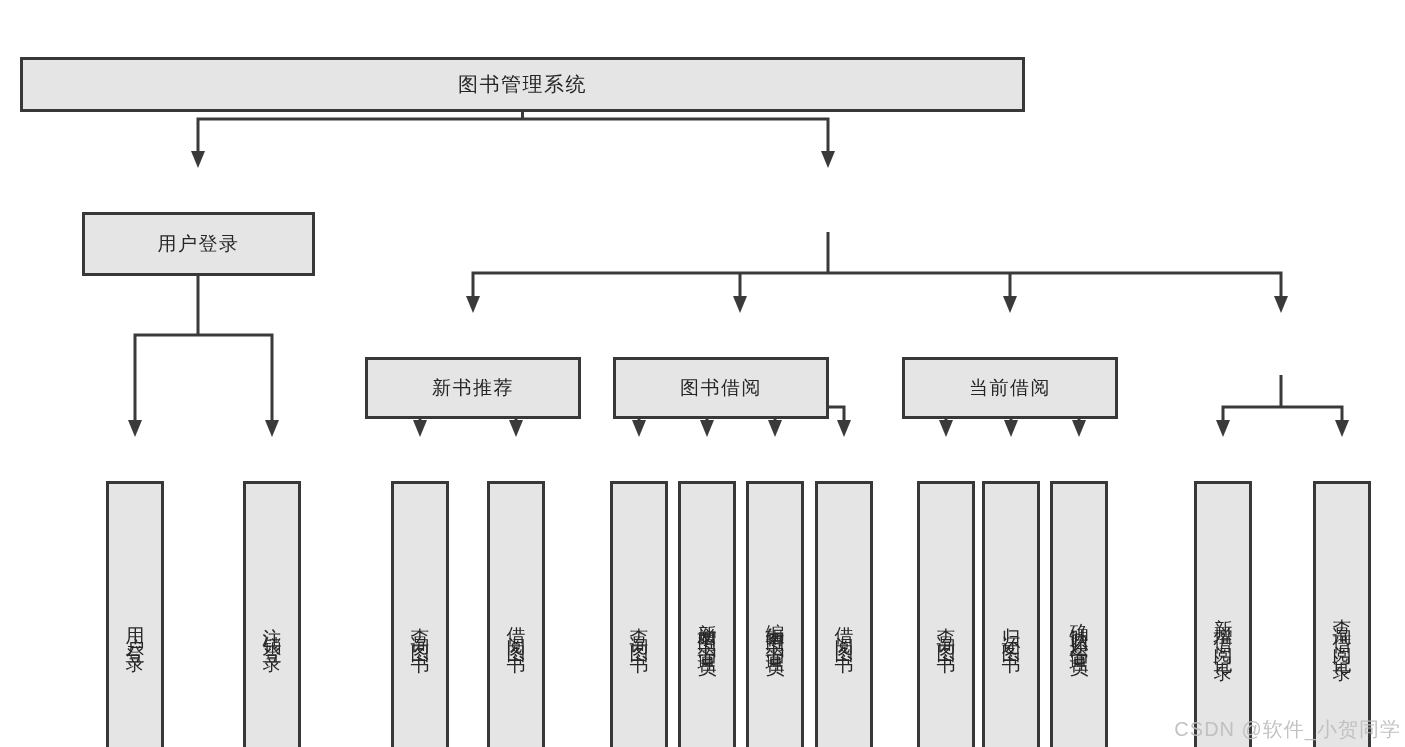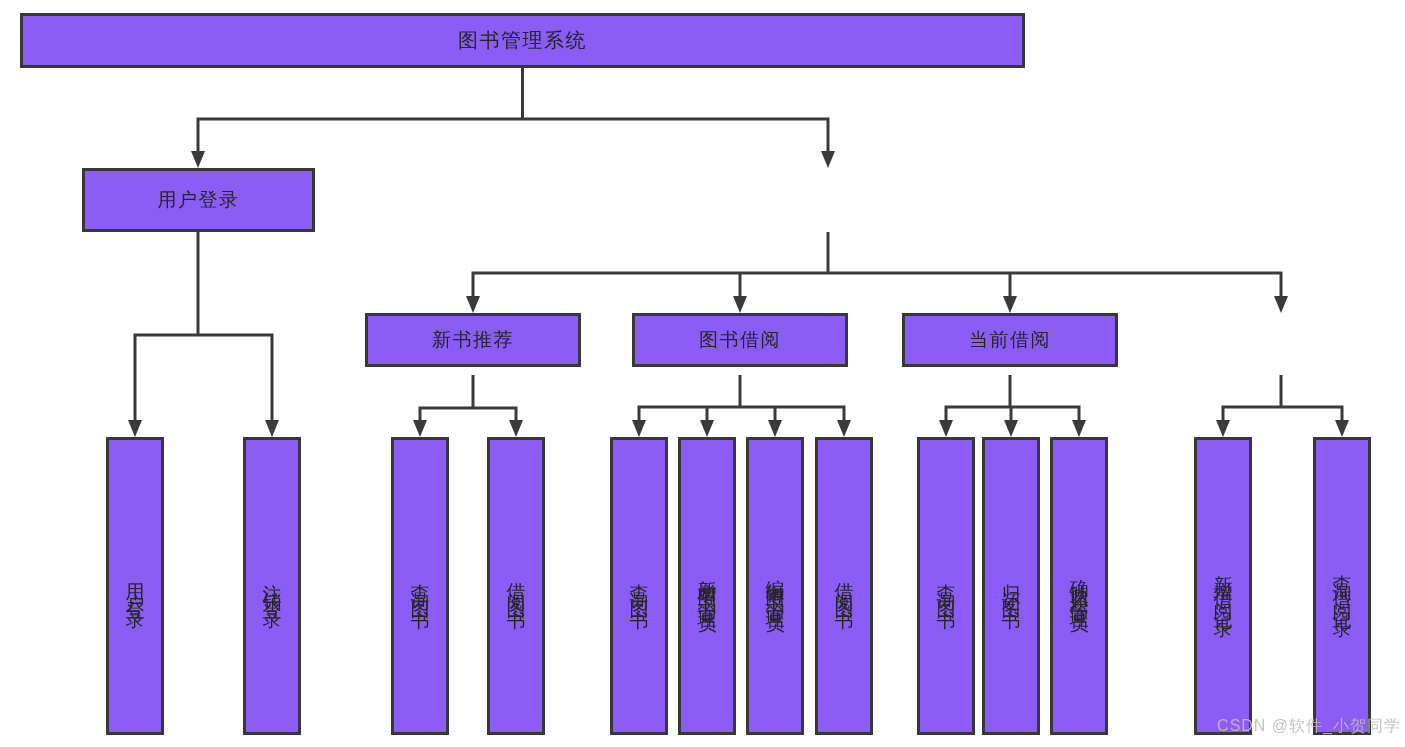--- a/index.html
+++ b/index.html
@@ -16,41 +16,42 @@
 
   svg.connectors {
     position: absolute;
     left: 0; top: 0;
     width: 1405px; height: 747px;
     pointer-events: none;
   }
 
   .node {
     position: absolute;
-    background: #8b5cf6;
+    background: #e5e5e5;
     border: 3px solid #383838;
     display: flex;
     align-items: center;
     justify-content: center;
     color: #262626;
     font-size: 19px;
     letter-spacing: 1.5px;
     z-index: 2;
     white-space: nowrap;
+    margin-top: 44px;
   }
 
   .root-node  { left: 20px;  top: 13px;  width: 1005px; height: 55px; font-size: 20px; }
 
   .l2-node    { top: 168px; width: 233px; height: 64px; }
   .l2-a { left: 82px; }
   .l2-b { left: 712px; }
 
-  .l3-node    { top: 313px; width: 216px; height: 54px; }
+  .l3-node    { top: 313px; width: 216px; height: 62px; }
   .l3-a { left: 365px; }
-  .l3-b { left: 632px; }
+  .l3-b { left: 613px; }
   .l3-c { left: 902px; }
   .l3-d { left: 1173px; }
 
   .leaf {
     top: 437px;
     width: 58px;
     height: 298px;
     writing-mode: vertical-rl;
     text-orientation: mixed;
     letter-spacing: 9px;
@@ -69,21 +70,21 @@
   .lf-9  { left: 917px; }
   .lf-10 { left: 982px; }
   .lf-11 { left: 1050px; }
   .lf-12 { left: 1194px; }
   .lf-13 { left: 1313px; }
 
   .watermark {
     position: absolute;
     right: 4px;
     top: 716px;
-    font-size: 16px;
+    font-size: 20px;
     color: #bdbdbd;
     letter-spacing: 1px;
     z-index: 5;
     opacity: 0.92;
   }
 </style>
 </head>
 <body>
 
 <div class="canvas">

